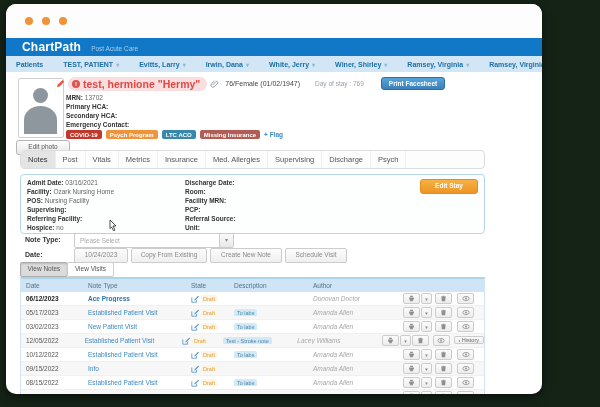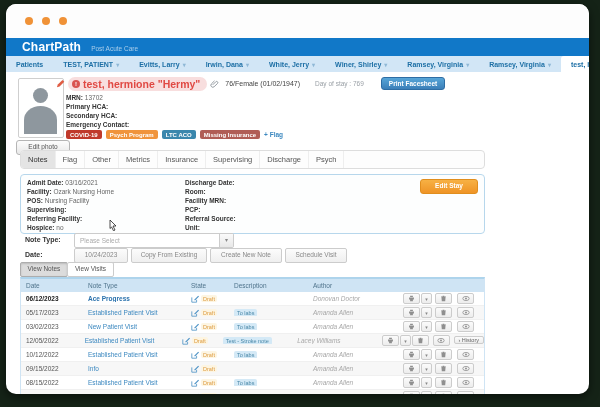--- a/index.html
+++ b/index.html
@@ -1,17 +1,17 @@
 <!DOCTYPE html>
 <html><head>
 <meta charset="utf-8">
 <style>
   html,body{margin:0;padding:0;}
   body{width:600px;height:407px;background:#152317;font-family:"Liberation Sans",sans-serif;position:relative;overflow:hidden;}
-  #window{position:absolute;left:6px;top:4px;width:583px;height:390px;background:#fff;border-radius:10px;overflow:hidden;box-shadow:0 3px 10px rgba(0,0,0,.55);}
+  #window{position:absolute;left:6px;top:4px;width:536px;height:390px;background:#fff;border-radius:10px;overflow:hidden;box-shadow:0 3px 10px rgba(0,0,0,.55);}
   
   .titlebar{position:absolute;left:0;top:0;width:100%;height:34px;background:#fdfdfd;}
   .dot{position:absolute;top:13px;width:8px;height:8px;border-radius:50%;background:#f09237;}
   
   .bluebar{position:absolute;left:0;top:34px;width:100%;height:18px;background:#1178c8;display:flex;align-items:center;}
   .brand{color:#fff;font-size:12px;font-weight:bold;margin-left:16px;letter-spacing:.2px;}
   .tagline{color:#a9cdea;font-size:6.5px;margin-left:10px;margin-top:2px;}
   
   .ptabbar{position:absolute;left:0;top:52px;width:100%;height:16px;background:#d2e6f6;display:flex;align-items:stretch;}
   .ptab{display:flex;align-items:center;padding:0 10px;font-size:7px;font-weight:bold;color:#1d6fa5;cursor:pointer;white-space:nowrap;}
@@ -157,24 +157,25 @@
   <div class="badgerow">
     <span class="pbadge b-covid">COVID-19</span>
     <span class="pbadge b-psych">Psych Program</span>
     <span class="pbadge b-ltc">LTC ACO</span>
     <span class="pbadge b-ins">Missing Insurance</span>
     <span class="flaglink">+ Flag</span>
   </div>
 
   <div class="tabstrip">
     <div class="mtab active">Notes</div>
-    <div class="mtab">Flag</div>
-    <div class="mtab">Other</div>
+    <div class="mtab">Post</div>
+    <div class="mtab">Vitals</div>
     <div class="mtab">Metrics</div>
     <div class="mtab">Insurance</div>
+    <div class="mtab">Med. Allergies</div>
     <div class="mtab">Supervising</div>
     <div class="mtab">Discharge</div>
     <div class="mtab">Psych</div>
   </div>
 
   <div class="staybox">
     <div class="stayrow" style="left:6px;top:4px"><b>Admit Date:</b> <span>03/16/2021</span></div>
     <div class="stayrow" style="left:6px;top:13px"><b>Facility:</b> <span>Ozark Nursing Home</span></div>
     <div class="stayrow" style="left:6px;top:22px"><b>POS:</b> <span>Nursing Facility</span></div>
     <div class="stayrow" style="left:6px;top:31px"><b>Supervising:</b> <span></span></div>

